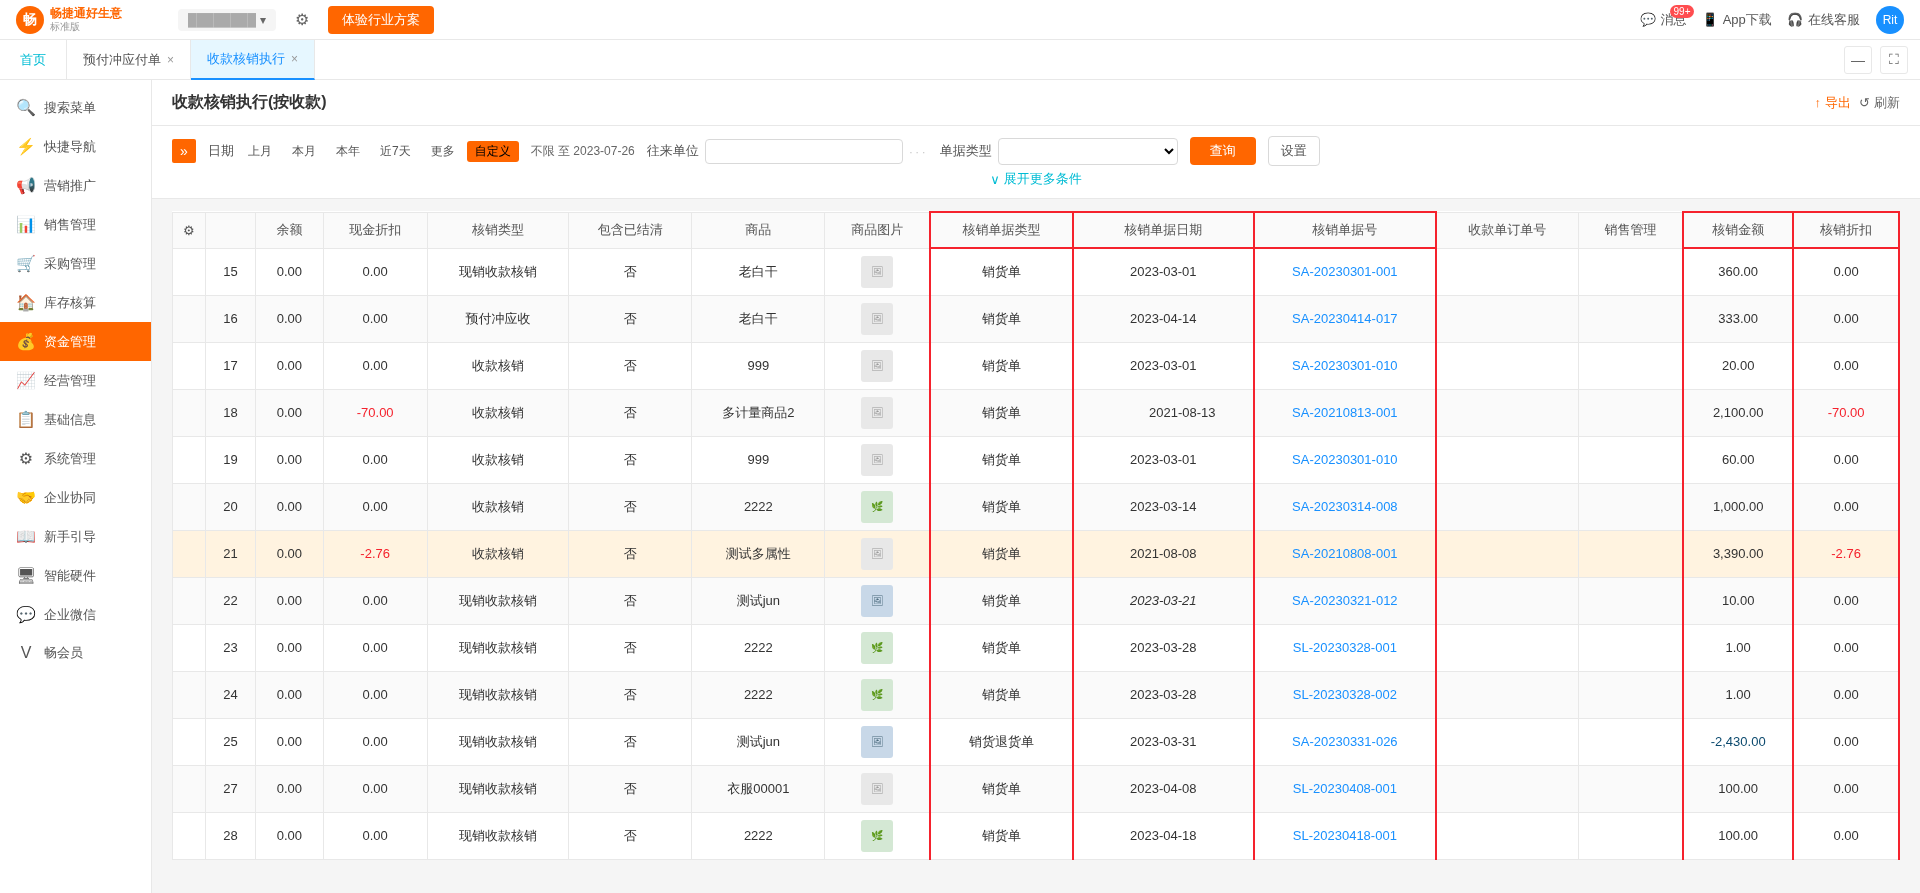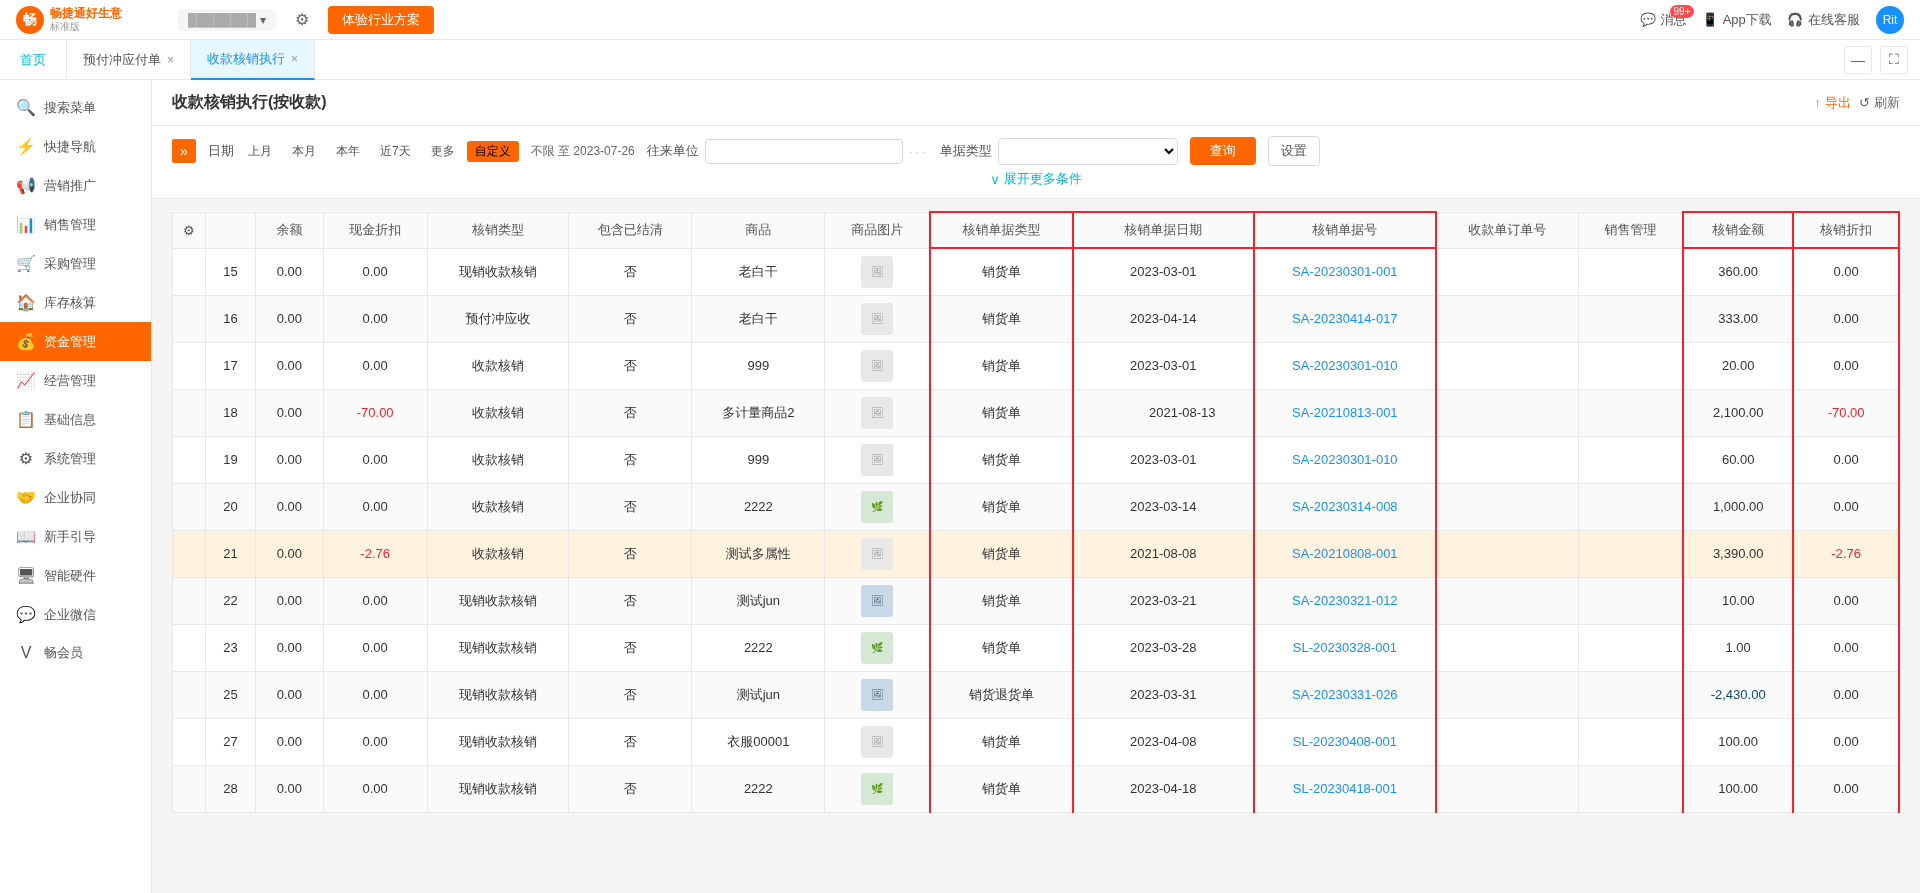--- a/index.html
+++ b/index.html
@@ -389,39 +389,56 @@
               <tr>
     <td></td>
     <td>22</td>
     <td>0.00</td>
     <td style="">0.00</td>
     <td>现销收款核销</td>
     <td>否</td>
     <td>测试jun</td>
     <td style="text-align:center;"><div class="img-thumb" style="background:#c8d8e8;color:#4a6a7c">🖼</div></td>
     <td style="border-left:2px solid #f5222d;border-right:2px solid #f5222d;">销货单</td>
-    <td style="border-left:2px solid #f5222d;border-right:2px solid #f5222d;">2023-03-21</td>
+    <td style="border-left:2px solid #f5222d;border-right:2px solid #f5222d;font-style:italic;">2023-03-21</td>
     <td style="border-left:2px solid #f5222d;border-right:2px solid #f5222d;"><a class="link-text">SA-20230321-012</a></td>
     <td></td>
     <td></td>
     <td style="border-left:2px solid #f5222d;border-right:2px solid #f5222d;">10.00</td>
     <td style="border-left:2px solid #f5222d;border-right:2px solid #f5222d;">0.00</td>
   </tr>
               <tr>
     <td></td>
     <td>23</td>
     <td>0.00</td>
     <td style="">0.00</td>
     <td>现销收款核销</td>
     <td>否</td>
     <td>2222</td>
     <td style="text-align:center;"><div class="img-thumb">🌿</div></td>
     <td style="border-left:2px solid #f5222d;border-right:2px solid #f5222d;">销货单</td>
     <td style="border-left:2px solid #f5222d;border-right:2px solid #f5222d;">2023-03-28</td>
     <td style="border-left:2px solid #f5222d;border-right:2px solid #f5222d;"><a class="link-text">SL-20230328-001</a></td>
+    <td></td>
+    <td></td>
+    <td style="border-left:2px solid #f5222d;border-right:2px solid #f5222d;">1.00</td>
+    <td style="border-left:2px solid #f5222d;border-right:2px solid #f5222d;">0.00</td>
+  </tr>
+              <tr>
+    <td></td>
+    <td>24</td>
+    <td>0.00</td>
+    <td style="">0.00</td>
+    <td>现销收款核销</td>
+    <td>否</td>
+    <td>2222</td>
+    <td style="text-align:center;"><div class="img-thumb">🌿</div></td>
+    <td style="border-left:2px solid #f5222d;border-right:2px solid #f5222d;">销货单</td>
+    <td style="border-left:2px solid #f5222d;border-right:2px solid #f5222d;">2023-03-28</td>
+    <td style="border-left:2px solid #f5222d;border-right:2px solid #f5222d;"><a class="link-text">SL-20230328-002</a></td>
     <td></td>
     <td></td>
     <td style="border-left:2px solid #f5222d;border-right:2px solid #f5222d;">1.00</td>
     <td style="border-left:2px solid #f5222d;border-right:2px solid #f5222d;">0.00</td>
   </tr>
               <tr>
     <td></td>
     <td>25</td>
     <td>0.00</td>
     <td style="">0.00</td>

